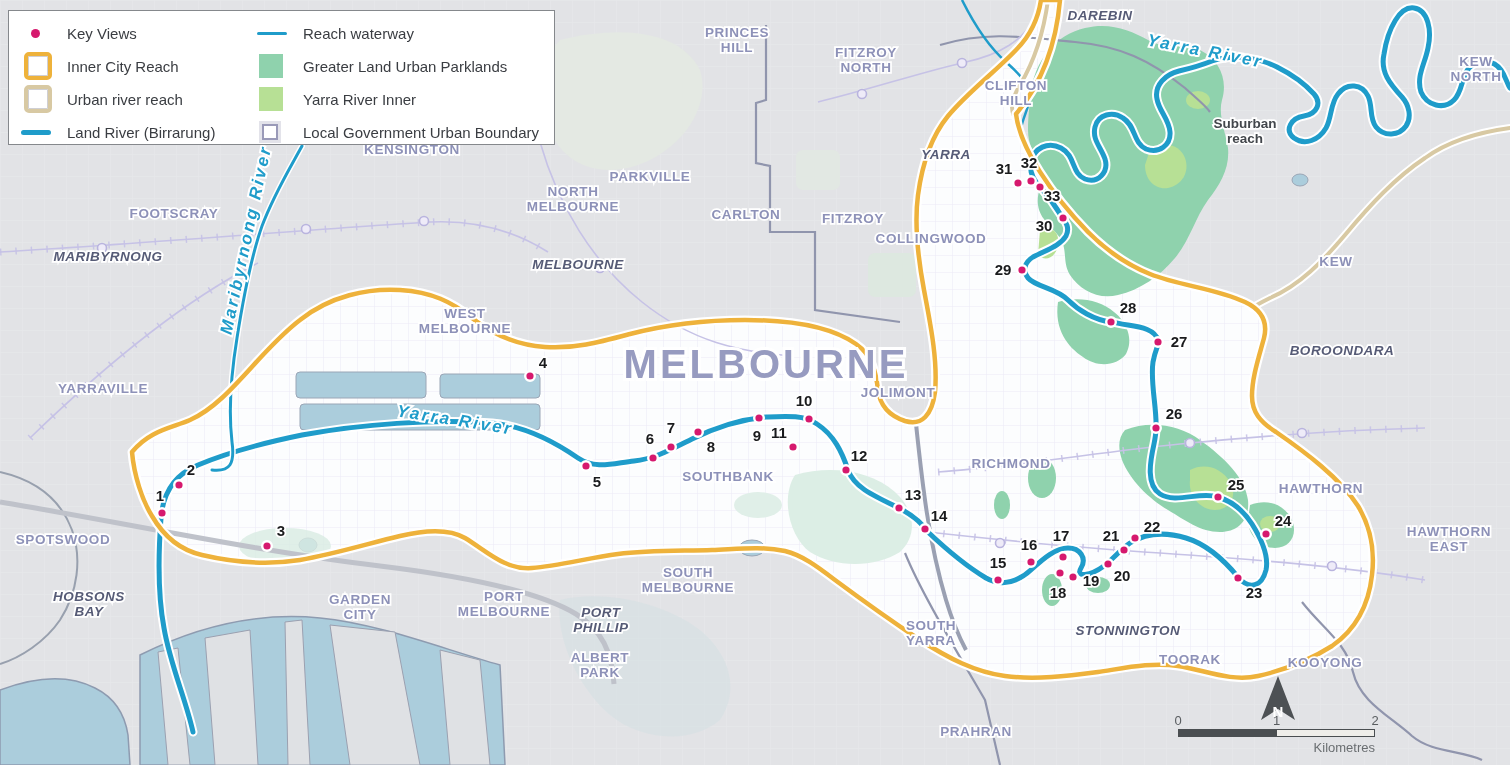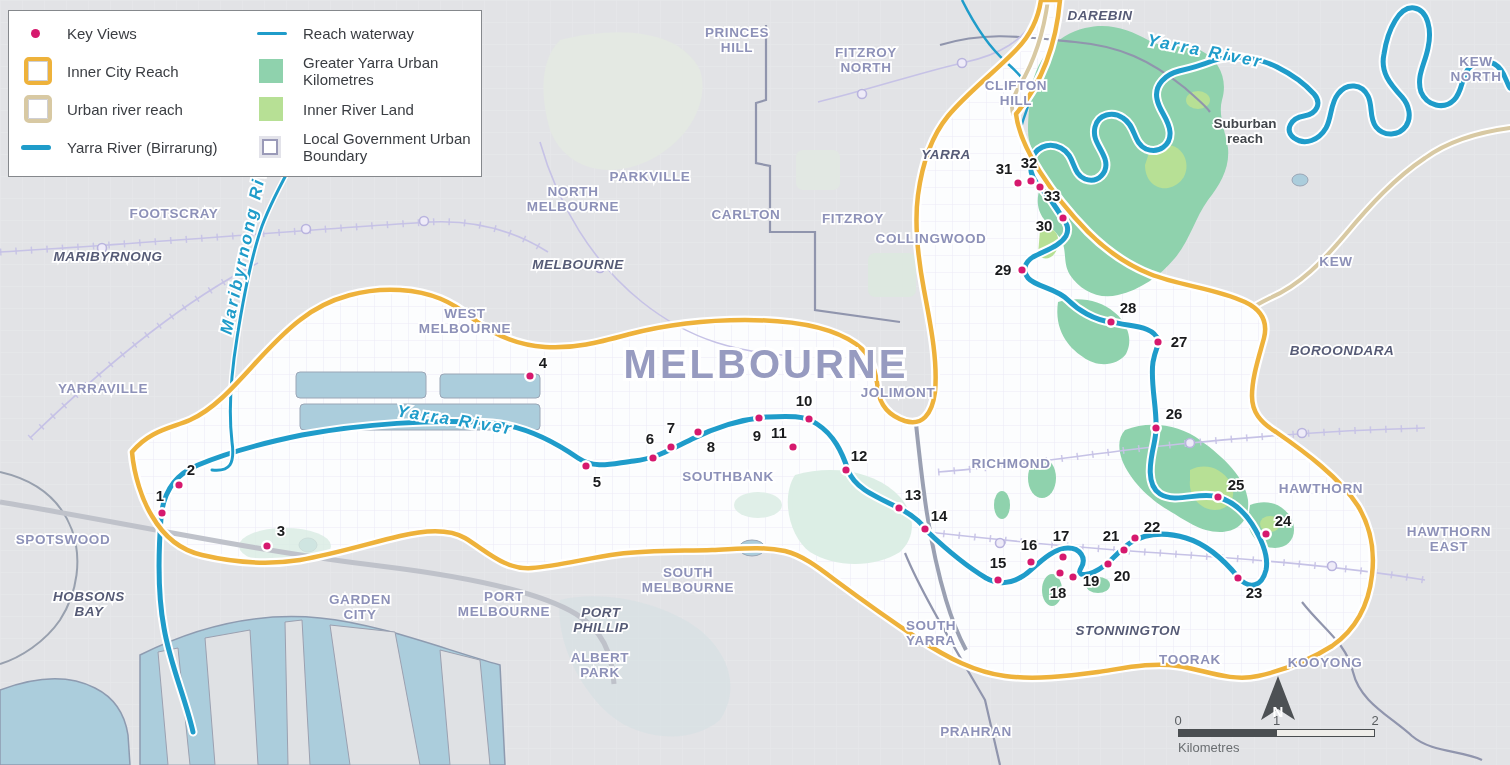--- a/index.html
+++ b/index.html
@@ -15,22 +15,22 @@
   .lbl-city{font-size:40px;font-weight:bold;letter-spacing:3px;fill:#979bc0;
     stroke:#ffffff;stroke-width:6px;paint-order:stroke;text-anchor:middle;}
   .lbl-river{font-size:17px;font-weight:bold;font-style:italic;letter-spacing:2.5px;fill:#1f9cca;
     stroke:#ffffff;stroke-width:4px;paint-order:stroke;text-anchor:middle;}
   .lbl-note{font-size:13.5px;font-weight:bold;fill:#43474c;
     stroke:#ffffff;stroke-width:3.5px;paint-order:stroke;text-anchor:middle;}
   .kv-num{font-size:15px;font-weight:bold;fill:#1a1b1d;
     stroke:#ffffff;stroke-width:3.5px;paint-order:stroke;text-anchor:middle;}
 
   
-  .legend{position:absolute;left:8px;top:10px;width:474px;background:#ffffff;
-    border:1px solid #85888c;box-sizing:border-box;padding:10px 10px 12px 12px;
+  .legend{position:absolute;left:8px;top:10px;width:547px;background:#ffffff;
+    border:1px solid #85888c;box-sizing:border-box;padding:10px 10px 0 12px;
     display:grid;grid-template-columns:46px 190px 46px auto;row-gap:9px;align-items:center;
     font-size:15px;color:#3a3d42;z-index:40;}
   .lg-ic{display:flex;align-items:center;justify-content:flex-start;height:24px;}
   .ic-dot{width:9px;height:9px;border-radius:50%;background:#d6196e;margin-left:10px;}
   .ic-box{width:20px;height:20px;border-radius:5px;background:#ffffff;margin-left:3px;
     box-shadow:inset 0 0 0 1px #cfcfd4;}
   .ic-box.orange{border:4px solid #eeb23b;}
   .ic-box.tan{border:4px solid #d8c9a3;}
   .ic-line{height:5px;width:30px;border-radius:3px;background:#1f9cca;}
   .ic-line.thin{height:3px;}
@@ -43,21 +43,21 @@
 
   
   .scalebar{position:absolute;left:1178px;top:713px;width:197px;z-index:30;
     font-size:13px;color:#595d60;}
   .sb-ticks{position:relative;height:16px;}
   .sb-ticks span{position:absolute;transform:translateX(-50%);}
   .sb-bar{display:flex;height:8px;border:1.5px solid #4a4e51;box-sizing:border-box;}
   .sb-seg{flex:1;}
   .sb-seg.dark{background:#4a4e51;}
   .sb-seg.light{background:#efeeea;}
-  .sb-unit{text-align:left;margin-top:3px;font-size:13px;color:#6a6e71;}
+  .sb-unit{text-align:right;margin-top:3px;font-size:13px;color:#6a6e71;}
 
   .north{position:absolute;left:1258px;top:674px;z-index:30;}
 </style>
 </head>
 <body>
 
 <div class="stage">
 
 <svg id="map" width="1510" height="765" viewBox="0 0 1510 765">
   <defs>
@@ -320,35 +320,35 @@
       </div>
   <div>Reach waterway</div>
 
   <div class="lg-ic">
         <div class="ic-box orange"></div>
       </div>
   <div>Inner City Reach</div>
   <div class="lg-ic">
         <div class="ic-fill teal"></div>
       </div>
-  <div>Greater Yarra Urban Kilometres</div>
+  <div>Greater Land Urban Parklands</div>
 
   <div class="lg-ic">
         <div class="ic-box tan"></div>
       </div>
   <div>Urban river reach</div>
   <div class="lg-ic">
         <div class="ic-fill green"></div>
       </div>
-  <div>Inner River Land</div>
+  <div>Yarra River Inner</div>
 
   <div class="lg-ic">
         <div class="ic-line"></div>
       </div>
-  <div>Yarra River (Birrarung)</div>
+  <div>Land River (Birrarung)</div>
   <div class="lg-ic">
         <div class="ic-lgab">
           <div></div>
         </div>
       </div>
   <div>Local Government Urban Boundary</div>
 </div>
 
 
 <div class="scalebar">

